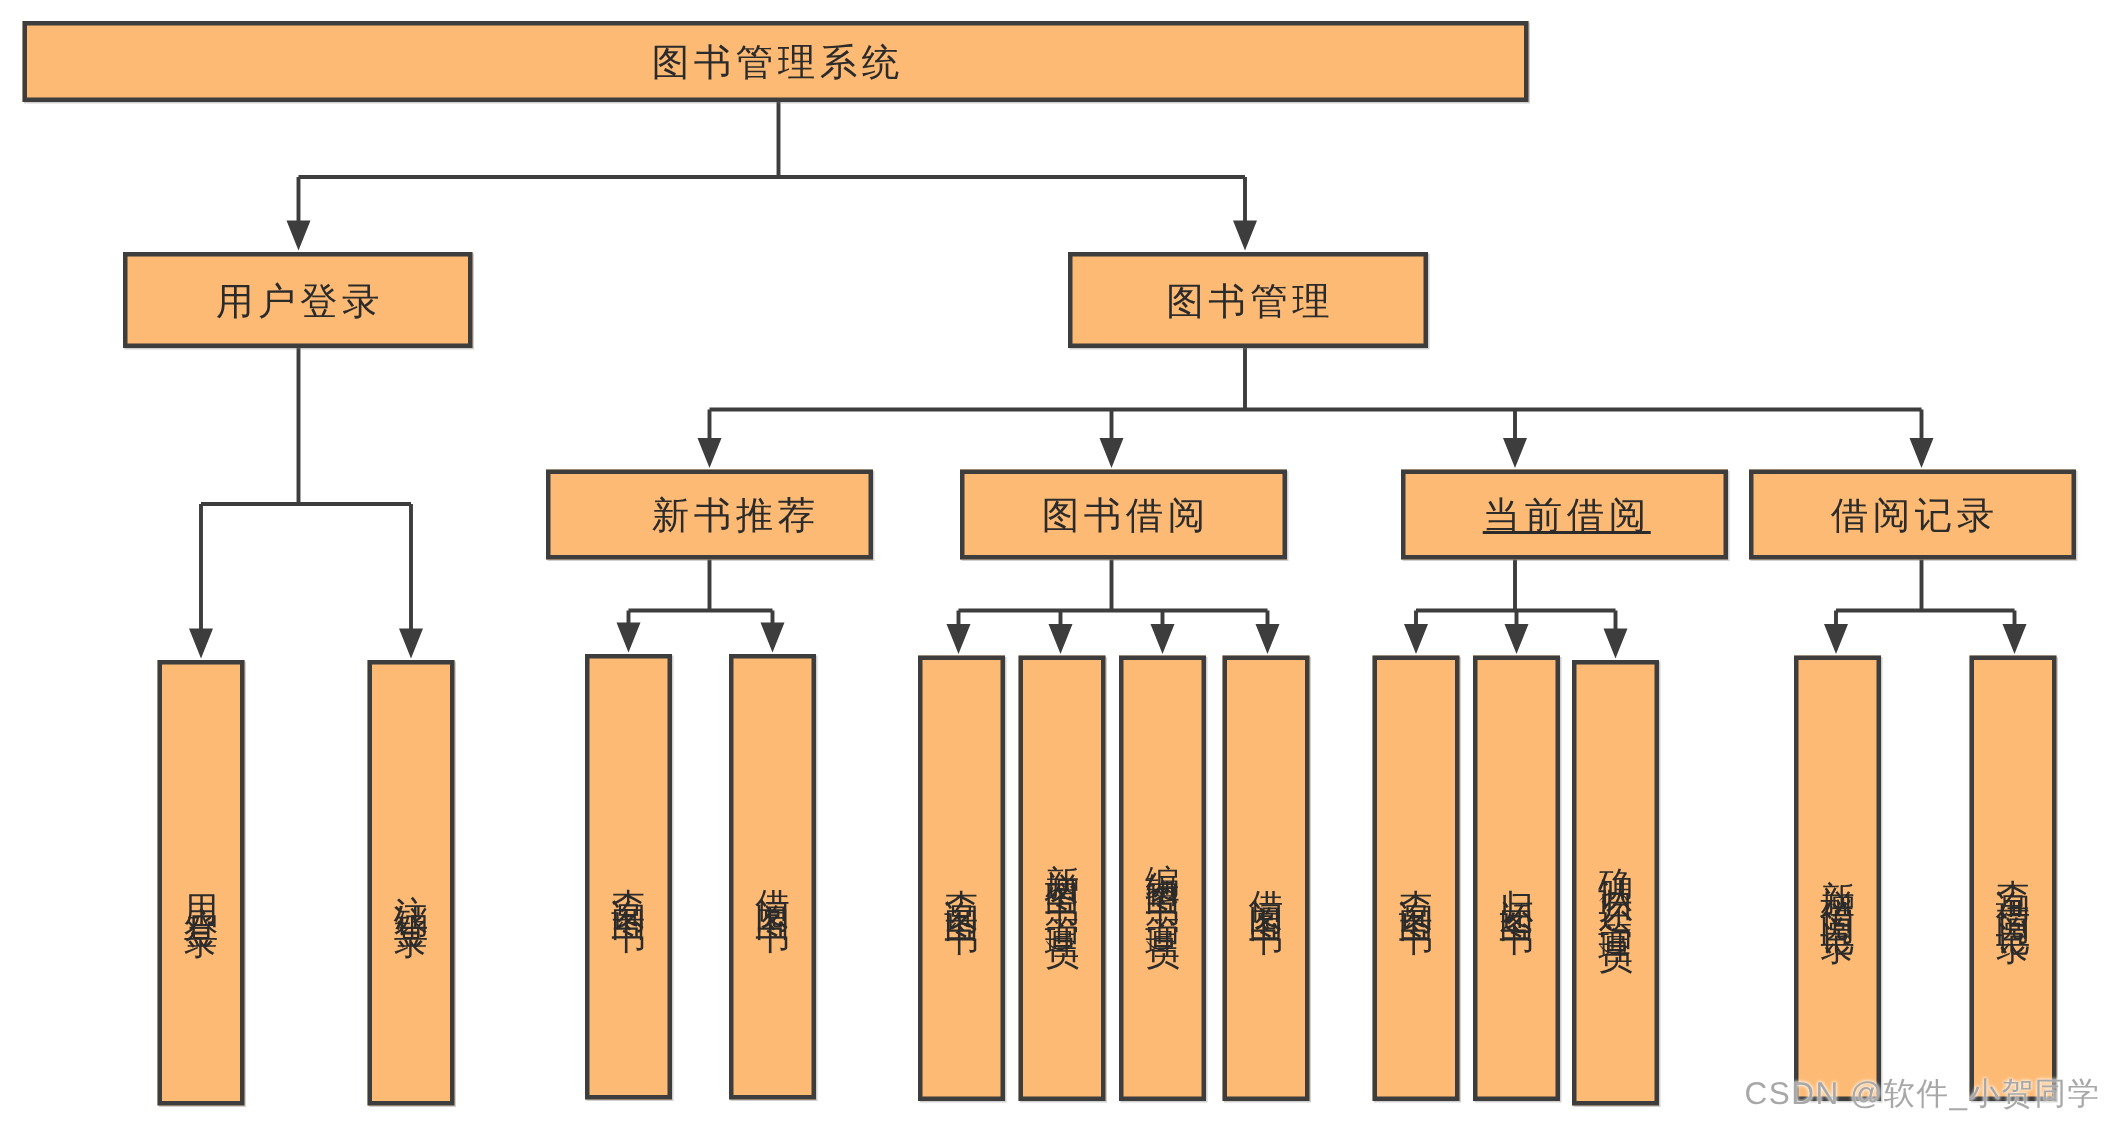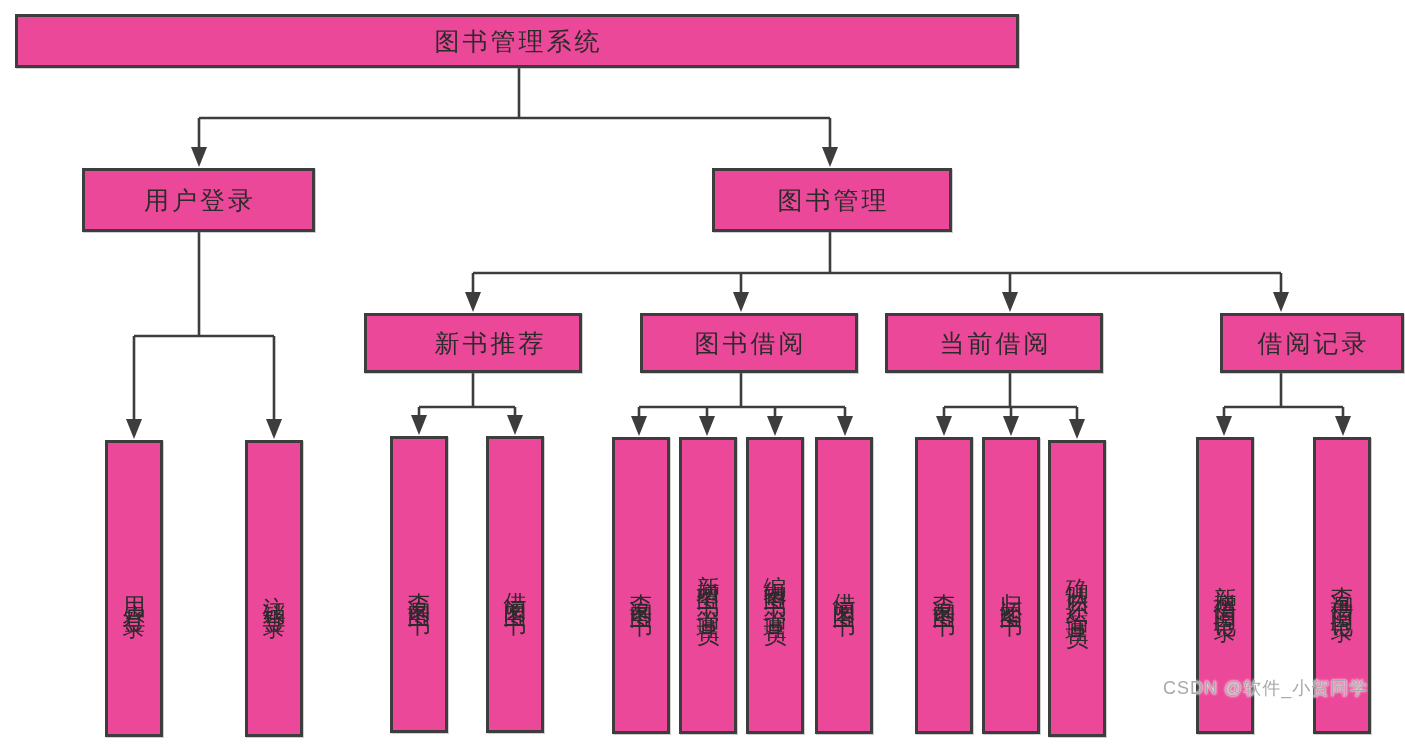--- a/index.html
+++ b/index.html
@@ -25,40 +25,40 @@
     position: absolute;
     left: 0; top: 0;
     width: 1405px; height: 747px;
     pointer-events: none;
   }
   .connectors .wire { stroke: var(--line); stroke-width: 2.6; fill: none; }
   .connectors .arrow { fill: var(--line); stroke: none; }
   .box {
     position: absolute;
     border: 3px solid var(--line);
-    background: #ec4899;
+    background: #fdba74;
     display: flex;
     align-items: center;
     justify-content: center;
     color: var(--text);
     box-shadow: 1px 1px 0 rgba(120,120,120,0.35);
   }
   .hbox {
     font-size: 25px;
     letter-spacing: 3px;
     text-indent: 3px;
     white-space: nowrap;
   }
   .root-box   { left: 15px;  top: 14px;  width: 1004px; height: 54px; }
   .branch-0   { left: 82px;  top: 168px; width: 233px;  height: 64px; }
   .branch-1   { left: 712px; top: 168px; width: 240px;  height: 64px; }
   .module-0   { left: 364px; top: 313px; width: 218px;  height: 60px; padding-left: 32px; }
   .module-1   { left: 640px; top: 313px; width: 218px;  height: 60px; }
-  .module-2   { left: 885px; top: 313px; width: 218px;  height: 60px; }
-  .module-3   { left: 1220px;top: 313px; width: 184px;  height: 60px; }
+  .module-2   { left: 934px; top: 313px; width: 218px;  height: 60px; text-decoration: underline; }
+  .module-3   { left: 1166px;top: 313px; width: 218px;  height: 60px; }
   .vbox {
     width: 58px;
     height: 297px;
     writing-mode: vertical-rl;
     text-orientation: mixed;
     font-size: 23px;
     letter-spacing: 7px;
     line-height: 1;
     padding-top: 6px;
   }
@@ -71,22 +71,22 @@
   .leaf-2-2 { left: 746px;  top: 437px; }
   .leaf-2-3 { left: 815px;  top: 437px; }
   .leaf-3-0 { left: 915px;  top: 437px; }
   .leaf-3-1 { left: 982px;  top: 437px; }
   .leaf-3-2 { left: 1048px; top: 440px; }
   .leaf-4-0 { left: 1196px; top: 437px; }
   .leaf-4-1 { left: 1313px; top: 437px; }
   .watermark {
     position: absolute;
     left: 1163px;
-    top: 676px;
-    font-size: 18px;
+    top: 715px;
+    font-size: 21px;
     letter-spacing: 1px;
     color: var(--wm);
     text-shadow: 0 0 3px #fff, 0 0 2px #fff;
     z-index: 5;
     white-space: nowrap;
   }
 </style>
 </head>
 <body>
 

